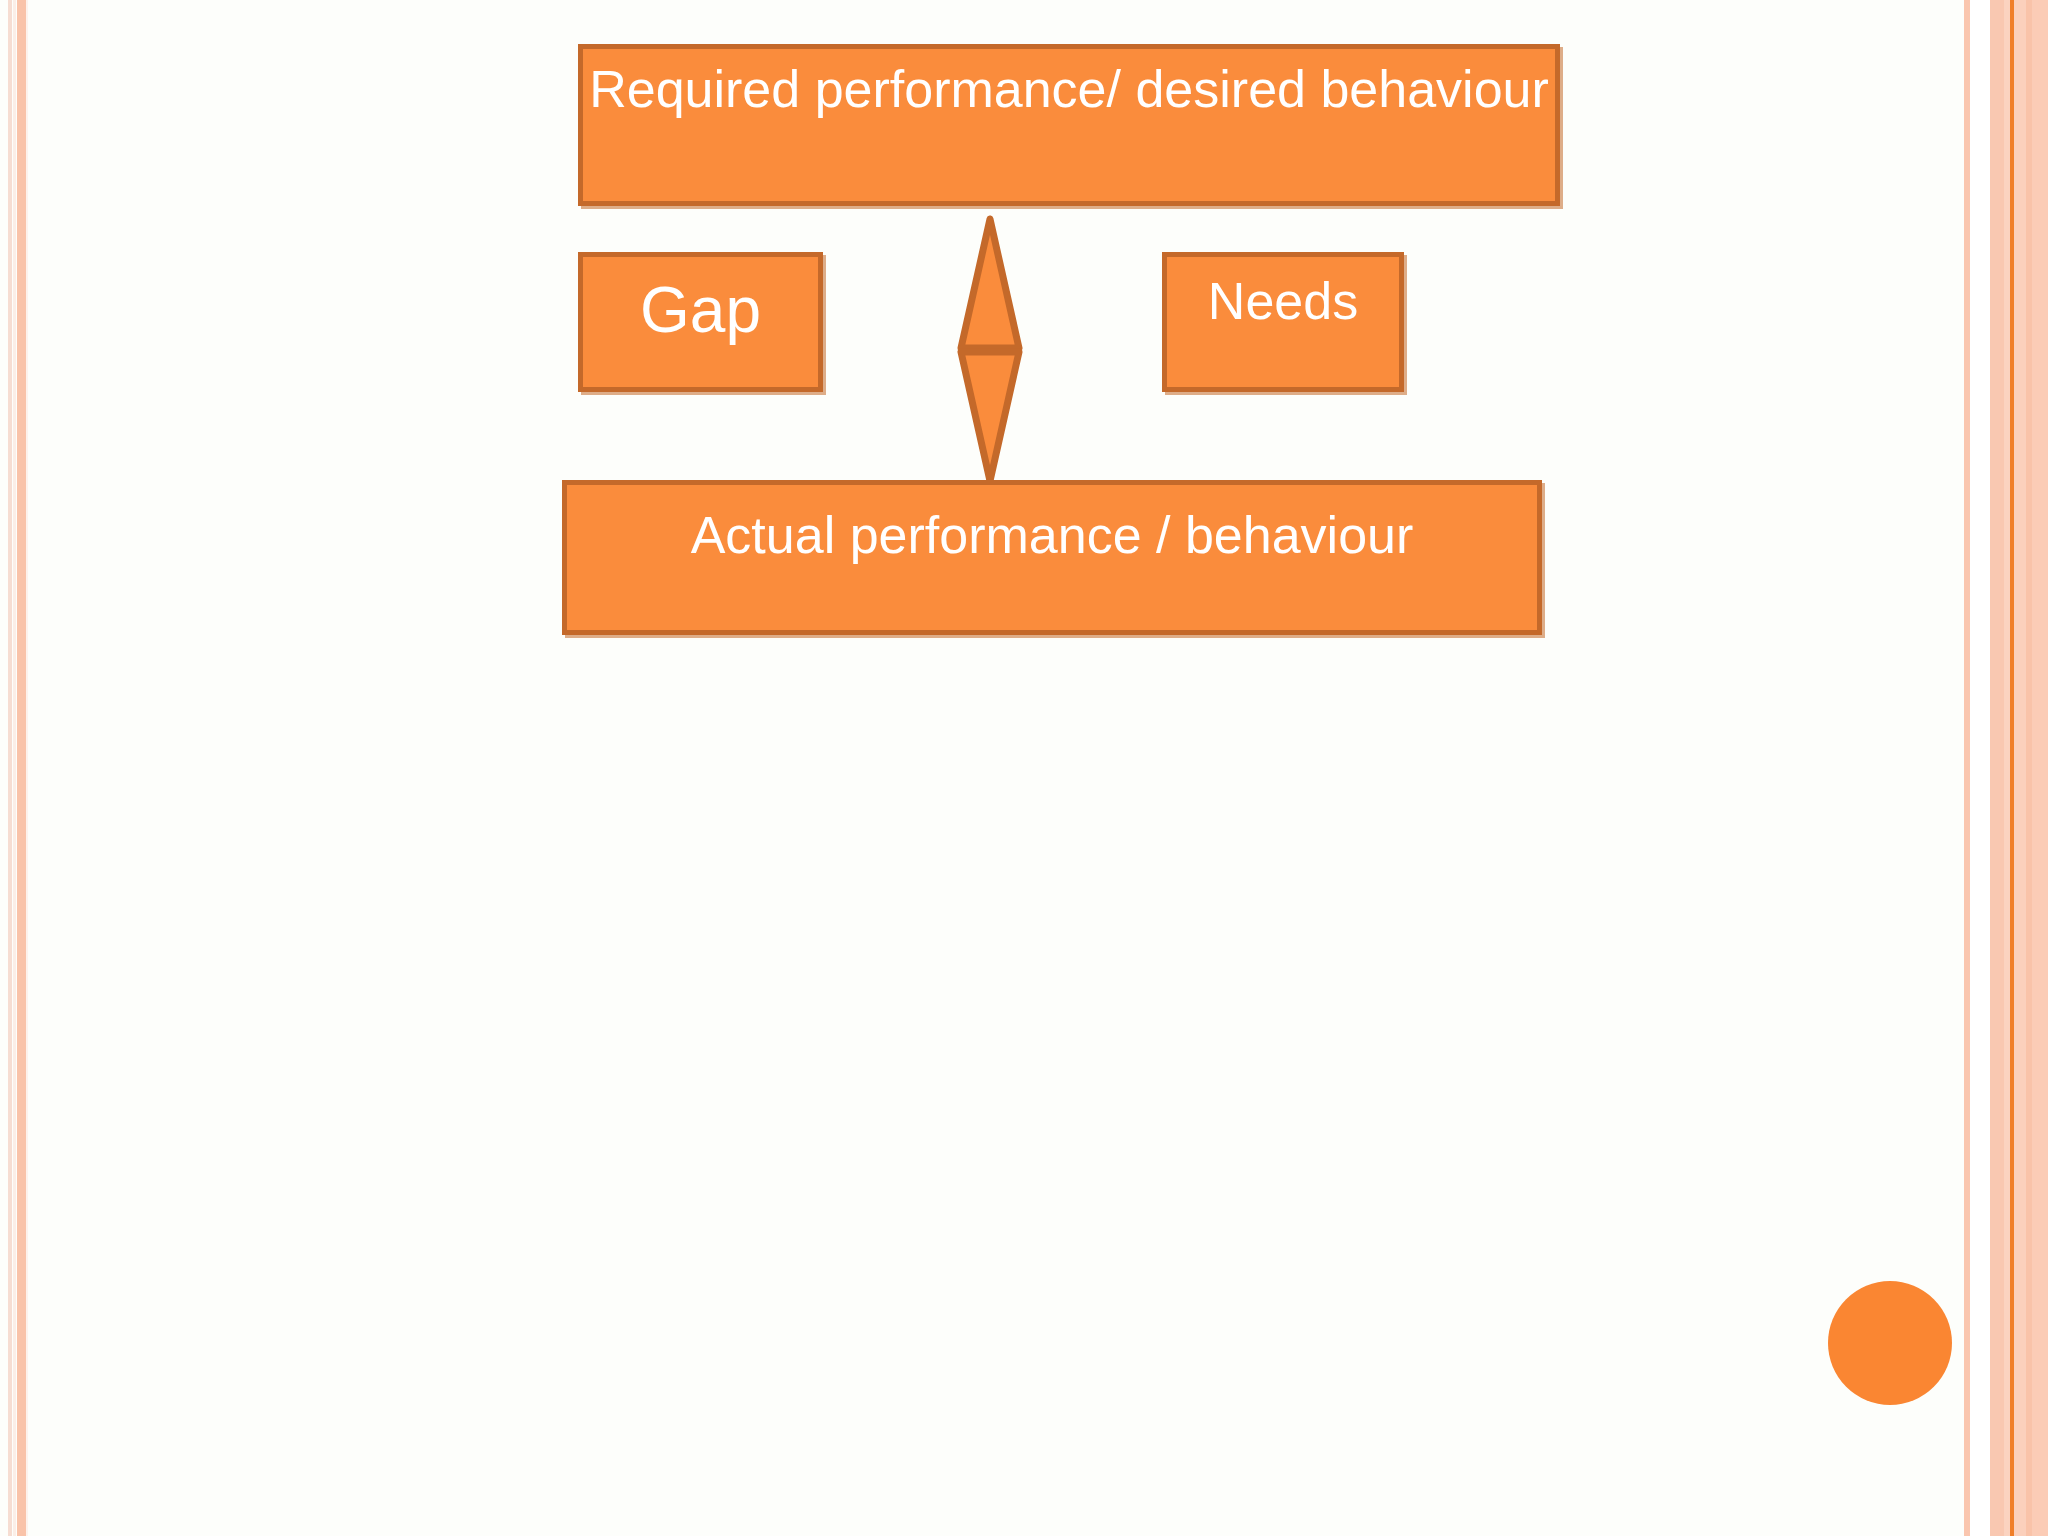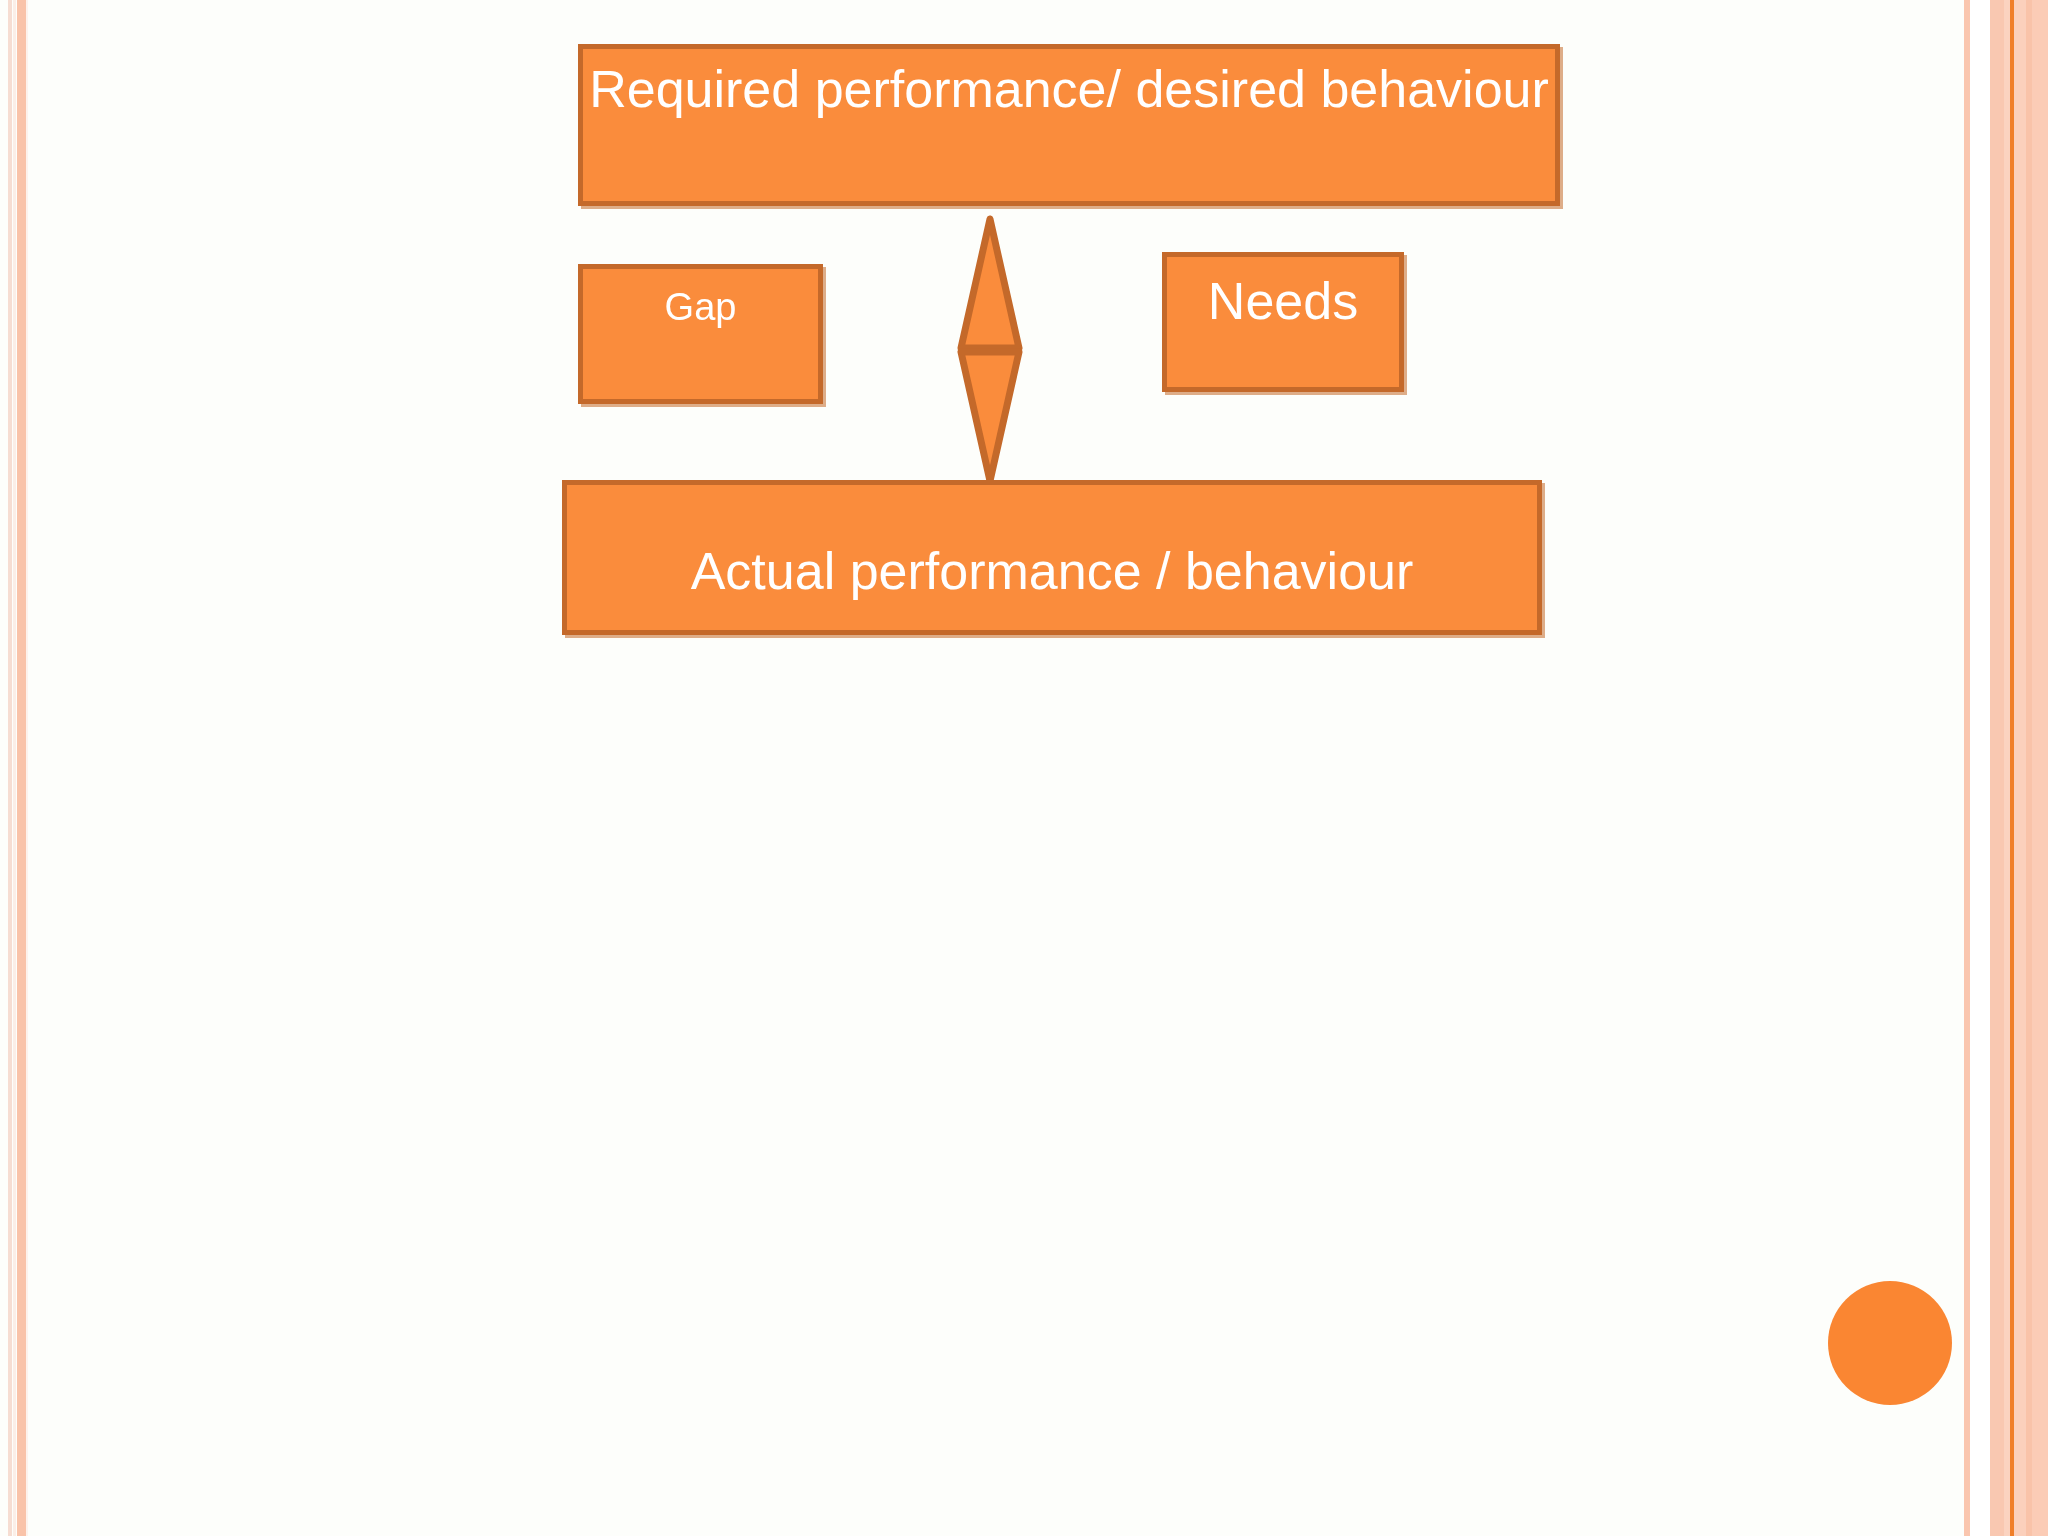--- a/index.html
+++ b/index.html
@@ -78,45 +78,45 @@
     top: 44px;
     width: 982px;
     height: 162px;
     font-size: 52px;
     padding-top: 10px;
   }
 
   
   #box-gap {
     left: 578px;
-    top: 264px;
+    top: 252px;
     width: 245px;
     height: 140px;
-    font-size: 38px;
+    font-size: 64px;
     padding-top: 16px;
   }
 
   
   #box-needs {
     left: 1162px;
     top: 252px;
     width: 242px;
     height: 140px;
     font-size: 52px;
     padding-top: 14px;
   }
 
   
   #box-actual {
     left: 562px;
     top: 480px;
     width: 980px;
     height: 155px;
     font-size: 52px;
-    padding-top: 56px;
+    padding-top: 20px;
   }
 
   
   #arrow-double {
     position: absolute;
     left: 955px;
     top: 215px;
     width: 70px;
     height: 270px;
   }

